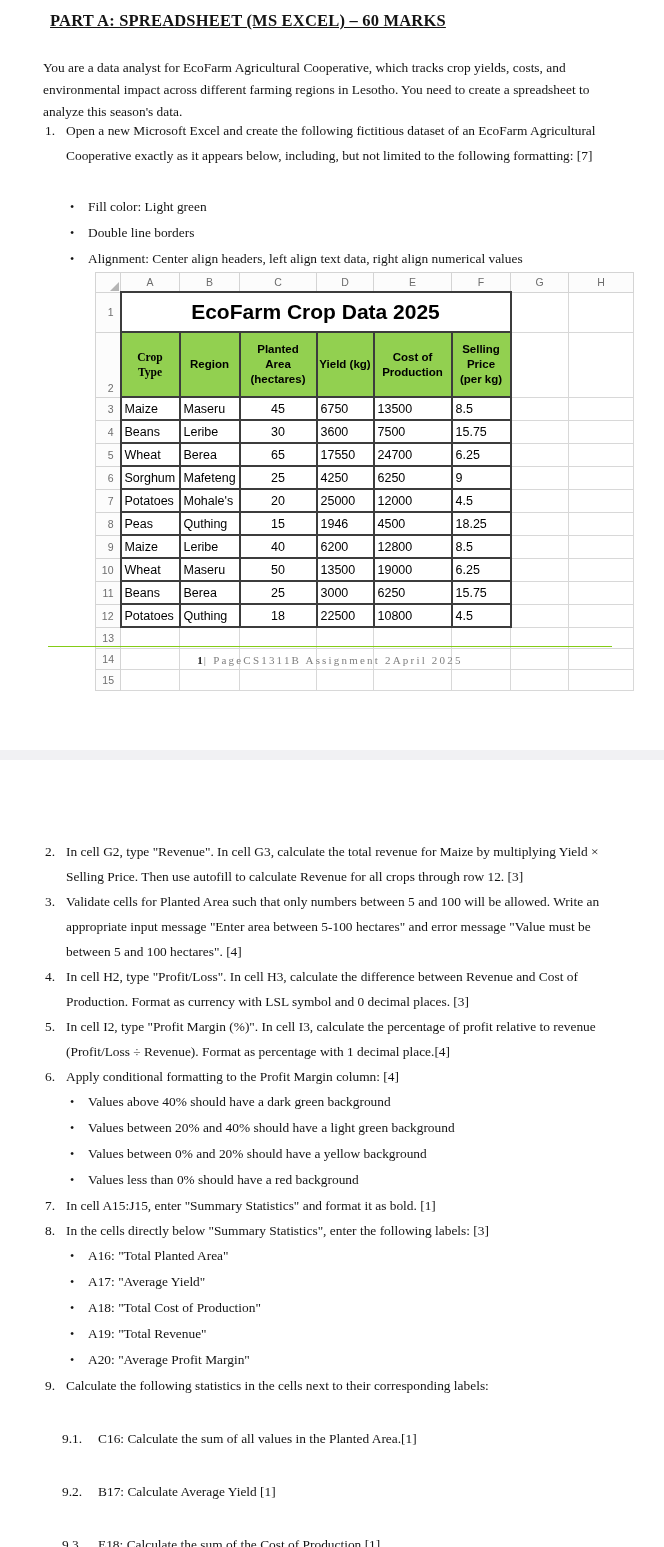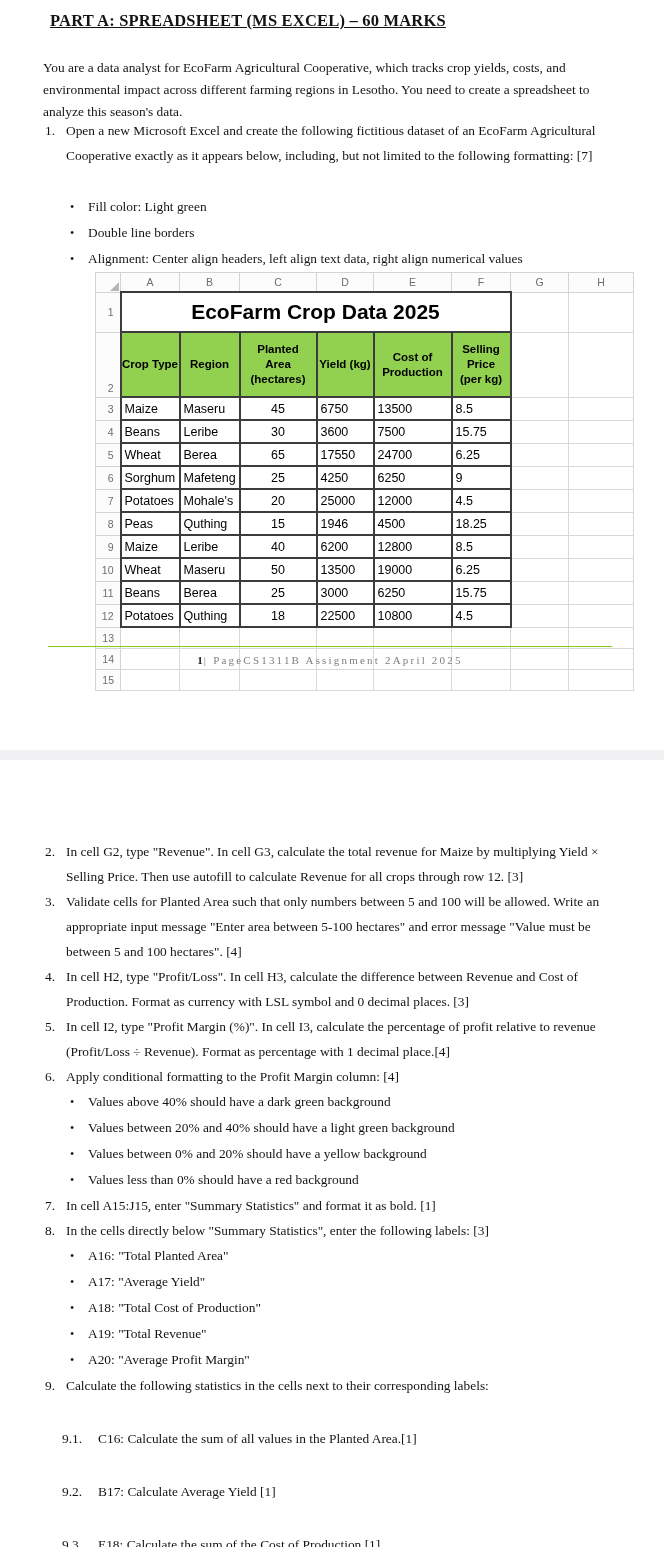--- a/index.html
+++ b/index.html
@@ -32,21 +32,21 @@
   th.rn { background:#fcfcfc; color:#6d6d6d; font-weight:400; font-size:10.5px;
           border:1px solid #d4d4d4; text-align:right; padding:0 6px 0 0; vertical-align:middle; }
   th.rn.vb { vertical-align:bottom; padding-bottom:3px; }
   .corner { position:relative; }
   .tri { position:absolute; right:1px; bottom:1px; width:0; height:0;
          border-left:9px solid transparent; border-bottom:9px solid #b5b5b5; }
   .tc { border:2px solid #3c3c3c; font-size:21px; font-weight:700; text-align:center;
         vertical-align:middle; color:#000000; background:#fff; }
   .hc { border:2px solid #3c3c3c; background:#92d050; color:#000; font-weight:700;
         font-size:11.5px; line-height:1.28; text-align:center; vertical-align:middle; padding:1px 3px; }
-  .hc.padA { padding:1px 0; }
+  .hc.padA { padding:1px 13px;font-family:Liberation Serif, serif; }
   .hc.nw { white-space:nowrap; padding:1px 0; }
   .dc { border:2px solid #3c3c3c; font-size:12.5px; color:#000; background:#fff;
         padding:0 2px 0 3px; vertical-align:middle; text-align:left; }
   .dc.ac { text-align:center; padding:0; }
   .lc { border:1px solid #d8d8d8; background:#fff; }
   tr.strip th { height:18px; }
   tr.r1 th, tr.r1 td { height:36px; }
   tr.r2 th, tr.r2 td { height:61px; }
   tr.dr th, tr.dr td { height:20px; }
   tr.er th, tr.er td { height:18px; }

